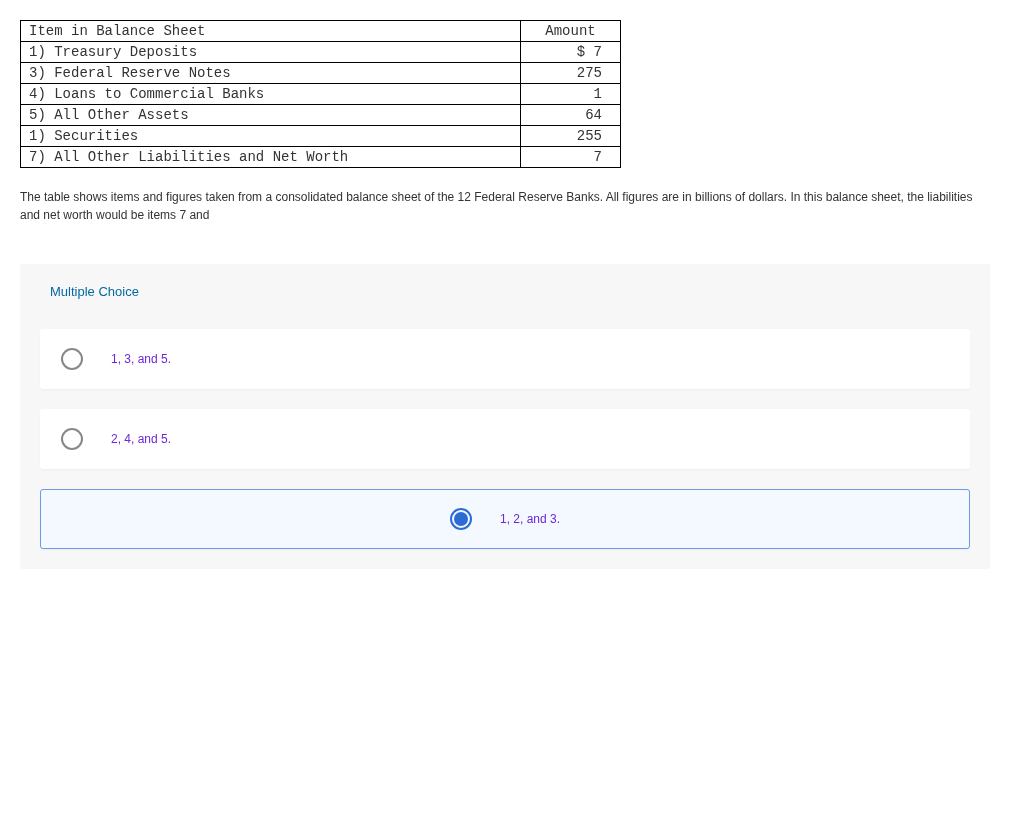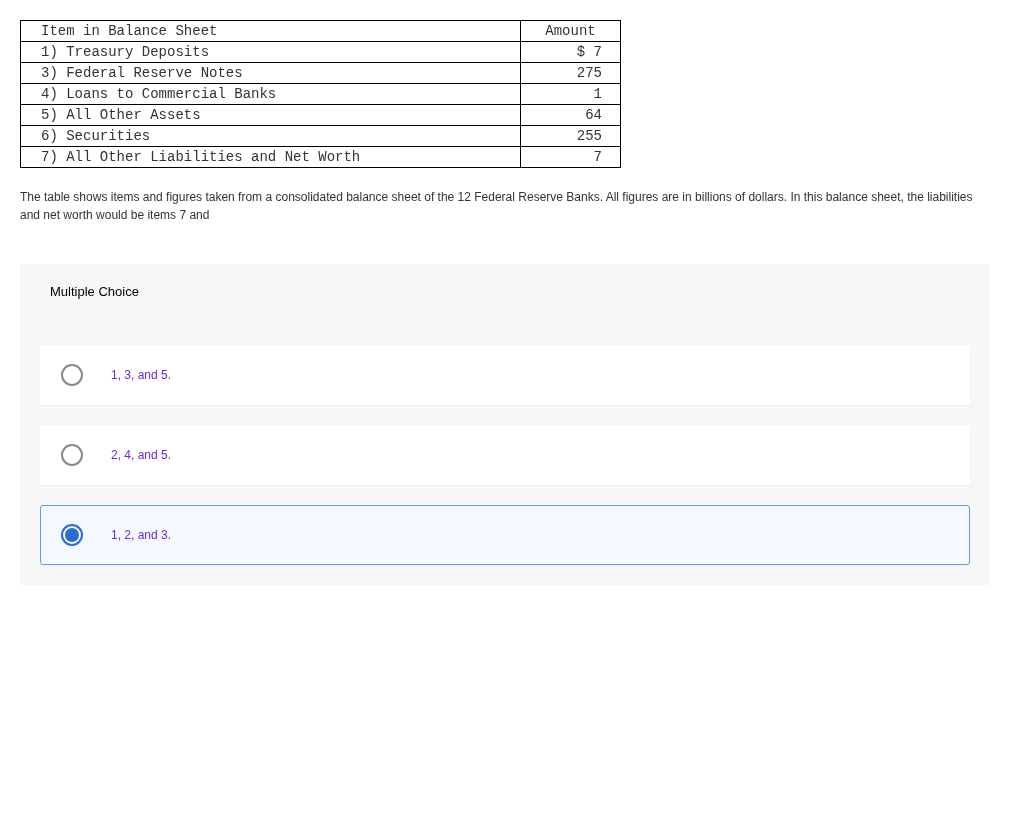--- a/index.html
+++ b/index.html
@@ -15,21 +15,21 @@
       padding: 20px;
       width: 1010px;
     }
     .balance-table {
       border-collapse: collapse;
       margin-bottom: 20px;
     }
     .balance-table th,
     .balance-table td {
       border: 1px solid #000;
-      padding: 2px 20px;
+      padding: 2px 8px;
       font-family: "Courier New", Courier, monospace;
       font-size: 14px;
       font-weight: normal;
       margin-left: 8px;
     }
     .balance-table th {
       text-align: center;
     }
     .balance-table .col-item {
       width: 500px;
@@ -49,37 +49,38 @@
       color: #333;
       margin-bottom: 40px;
     }
     .mc-container {
       background: #f7f7f7;
       padding: 20px;
       border-radius: 2px;
     }
     .mc-title {
       font-size: 13px;
-      color: #000000;
-      margin-bottom: 46px;
+      color: #0369a1;
+      margin-bottom: 30px;
       padding-left: 10px;
     }
     .option-row {
       background: #fff;
       border: 1px solid transparent;
       border-radius: 3px;
       padding: 18px 20px;
       margin-bottom: 20px;
       display: flex;
       align-items: center;
       cursor: pointer;
       box-shadow: 0 1px 2px rgba(0,0,0,0.04);
     }
     .option-row:last-child {
       margin-bottom: 0;
+      justify-content: center;
     }
     .option-row.selected {
       border: 1px solid #6a9ae8;
       background: #f4f8ff;
     }
     .radio {
       width: 22px;
       height: 22px;
       border: 2px solid #888;
       border-radius: 50%;
@@ -128,21 +129,21 @@
     </tr>
     <tr>
       <td class="col-item">4) Loans to Commercial Banks</td>
       <td class="amount">1</td>
     </tr>
     <tr>
       <td class="col-item">5) All Other Assets</td>
       <td class="amount">64</td>
     </tr>
     <tr>
-      <td class="col-item">6) Securities</td>
+      <td class="col-item">1) Securities</td>
       <td class="amount">255</td>
     </tr>
     <tr>
       <td class="col-item">7) All Other Liabilities and Net Worth</td>
       <td class="amount">7</td>
     </tr>
   </tbody>
 </table>
 
 <p class="question-text">The table shows items and figures taken from a consolidated balance sheet of the 12 Federal Reserve Banks. All figures are in billions of dollars. In this balance sheet, the liabilities and net worth would be items 7 and</p>

